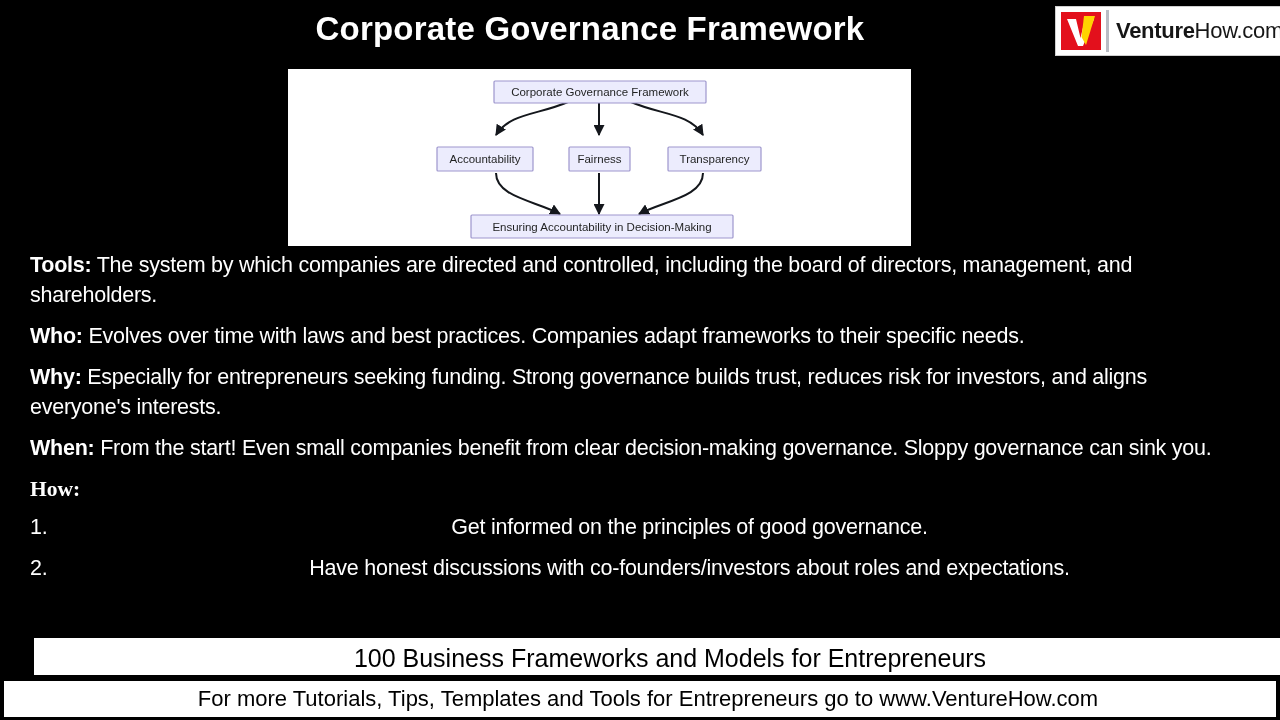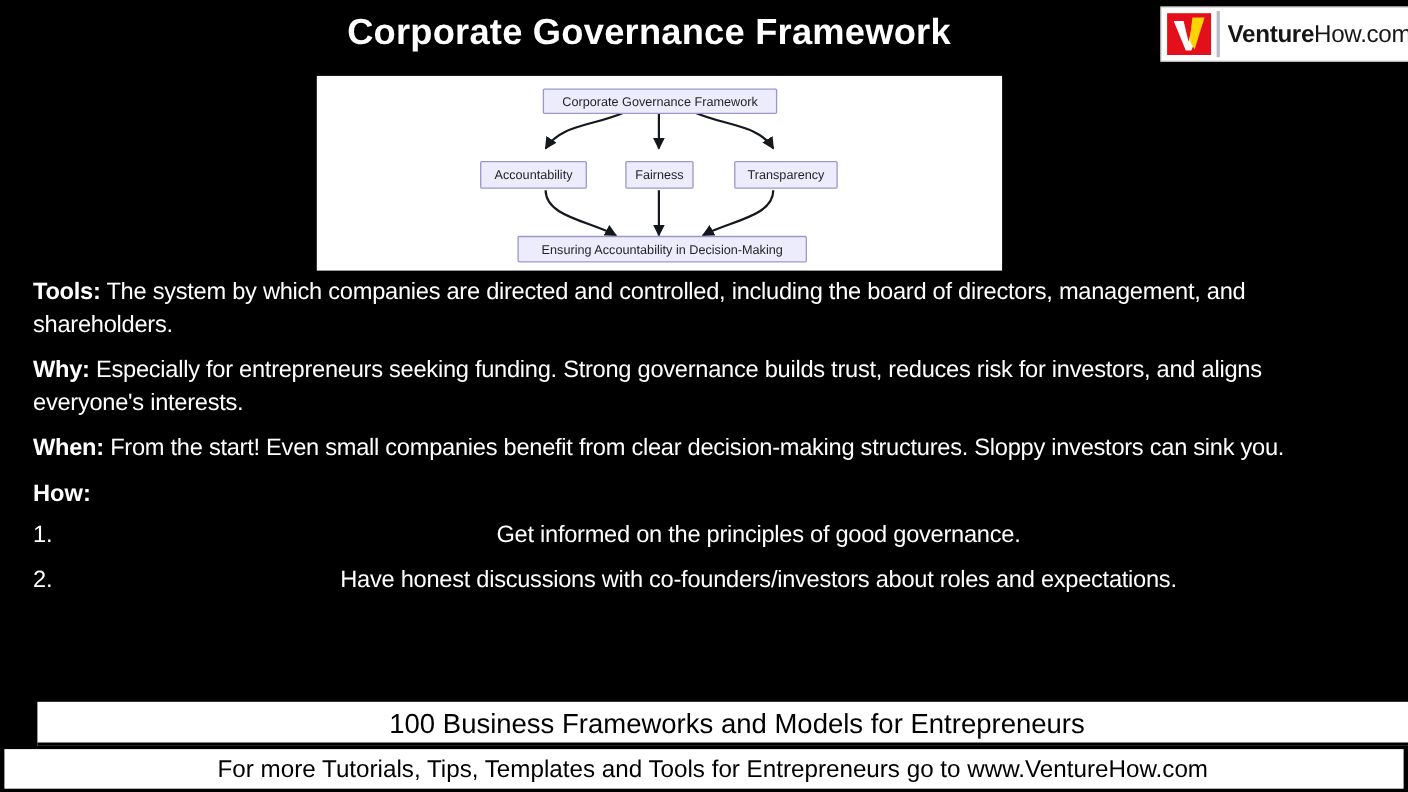--- a/index.html
+++ b/index.html
@@ -114,21 +114,21 @@
     line-height: 30px;
     margin: 0 0 11px 0;
     font-stretch: condensed;
     letter-spacing: -0.25px;
   }
   .para .lead {
     font-weight: bold;
   }
   .how-label {
     color: #ffffff;
-    font-family: Liberation Sans, sans-serif;
+    font-family: Liberation Serif, serif;
     font-size: 21.5px;
     line-height: 30px;
     font-weight: bold;
     margin: 0 0 8px 0;
     font-stretch: condensed;
   }
   .step-row {
     display: flex;
     color: #ffffff;
     font-family: "Liberation Sans Narrow", "Liberation Sans", sans-serif;
@@ -239,24 +239,25 @@
       <rect class="node-rect" x="183" y="146" width="262" height="23" rx="1"></rect>
       <text class="node-label" x="314" y="158.5">Ensuring Accountability in Decision-Making</text>
     </g>
   </svg>
 </div>
 
 <div class="body-copy">
 
   <p class="para"><span class="lead">Tools:</span><span> The system by which companies are directed and controlled, including the board of directors, management, and shareholders.</span></p>
 
+  <p class="para"><span class="lead">Who:</span><span> Evolves over time with laws and best practices. Companies adapt frameworks to their specific needs.</span></p>
 
   <p class="para"><span class="lead">Why:</span><span> Especially for entrepreneurs seeking funding. Strong governance builds trust, reduces risk for investors, and aligns everyone's interests.</span></p>
 
-  <p class="para"><span class="lead">When:</span><span> From the start! Even small companies benefit from clear decision-making structures. Sloppy investors can sink you.</span></p>
+  <p class="para"><span class="lead">When:</span><span> From the start! Even small companies benefit from clear decision-making governance. Sloppy governance can sink you.</span></p>
 
   <p class="how-label">How:</p>
 
   <div class="step-row">
     <span class="step-num">1.</span>
     <span class="step-text">Get informed on the principles of good governance.</span>
   </div>
 
   <div class="step-row">
     <span class="step-num">2.</span>

